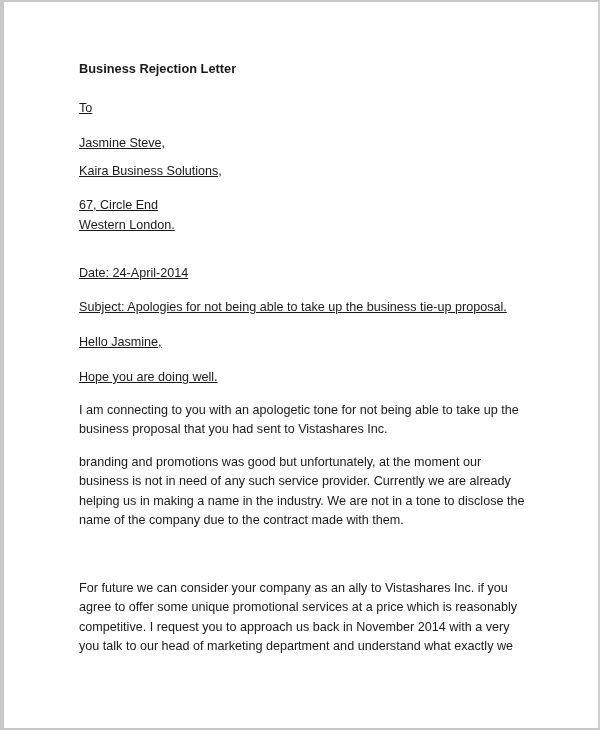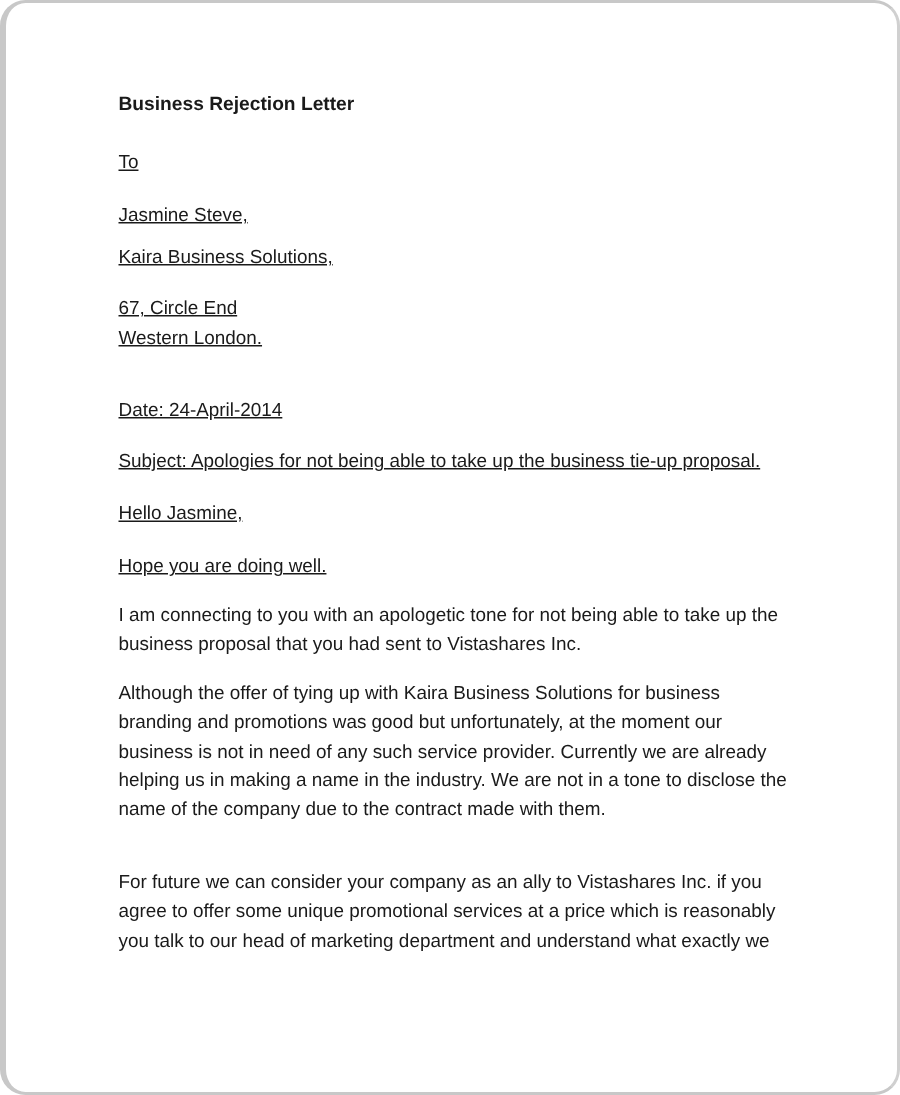--- a/index.html
+++ b/index.html
@@ -18,21 +18,20 @@
       width: 600px;
       height: 730px;
       background: #ffffff;
       border-top: 2px solid #c8c8c8;
       border-left: 4px solid #c8c8c8;
       border-right: 2px solid #d0d0d0;
       border-bottom: 2px solid #c8c8c8;
       font-family: "Liberation Sans", sans-serif;
       color: #1a1a1a;
       font-size: 12.6px;
-      border-radius: 17px;
     }
     .content {
       position: absolute;
       left: 75px;
       top: 0;
       width: 450px;
     }
     .title {
       position: absolute;
       top: 59px;
@@ -74,26 +73,26 @@
     <div class="line" style="top:298px">Subject: Apologies for not being able to take up the business tie-up proposal.</div>
     <div class="line" style="top:333px">Hello Jasmine,</div>
     <div class="line" style="top:368px">Hope you are doing well.</div>
 
     <div class="para" style="top:399px">
       <span class="l">I am connecting to you with an apologetic tone for not being able to take up the</span>
       <span class="l">business proposal that you had sent to Vistashares Inc.</span>
     </div>
 
     <div class="para" style="top:451px">
-      <span class="l">Although the offer of tying up with Kaira Business Solutions for business</span>
       <span class="l">branding and promotions was good but unfortunately, at the moment our</span>
       <span class="l">business is not in need of any such service provider. Currently we are already</span>
       <span class="l">helping us in making a name in the industry. We are not in a tone to disclose the</span>
       <span class="l">name of the company due to the contract made with them.</span>
     </div>
 
     <div class="para" style="top:577px">
       <span class="l">For future we can consider your company as an ally to Vistashares Inc. if you</span>
       <span class="l">agree to offer some unique promotional services at a price which is reasonably</span>
+      <span class="l">competitive. I request you to approach us back in November 2014 with a very</span>
       <span class="l">you talk to our head of marketing department and understand what exactly we</span>
     </div>
   </div>
 </div>
 
 </body></html>

